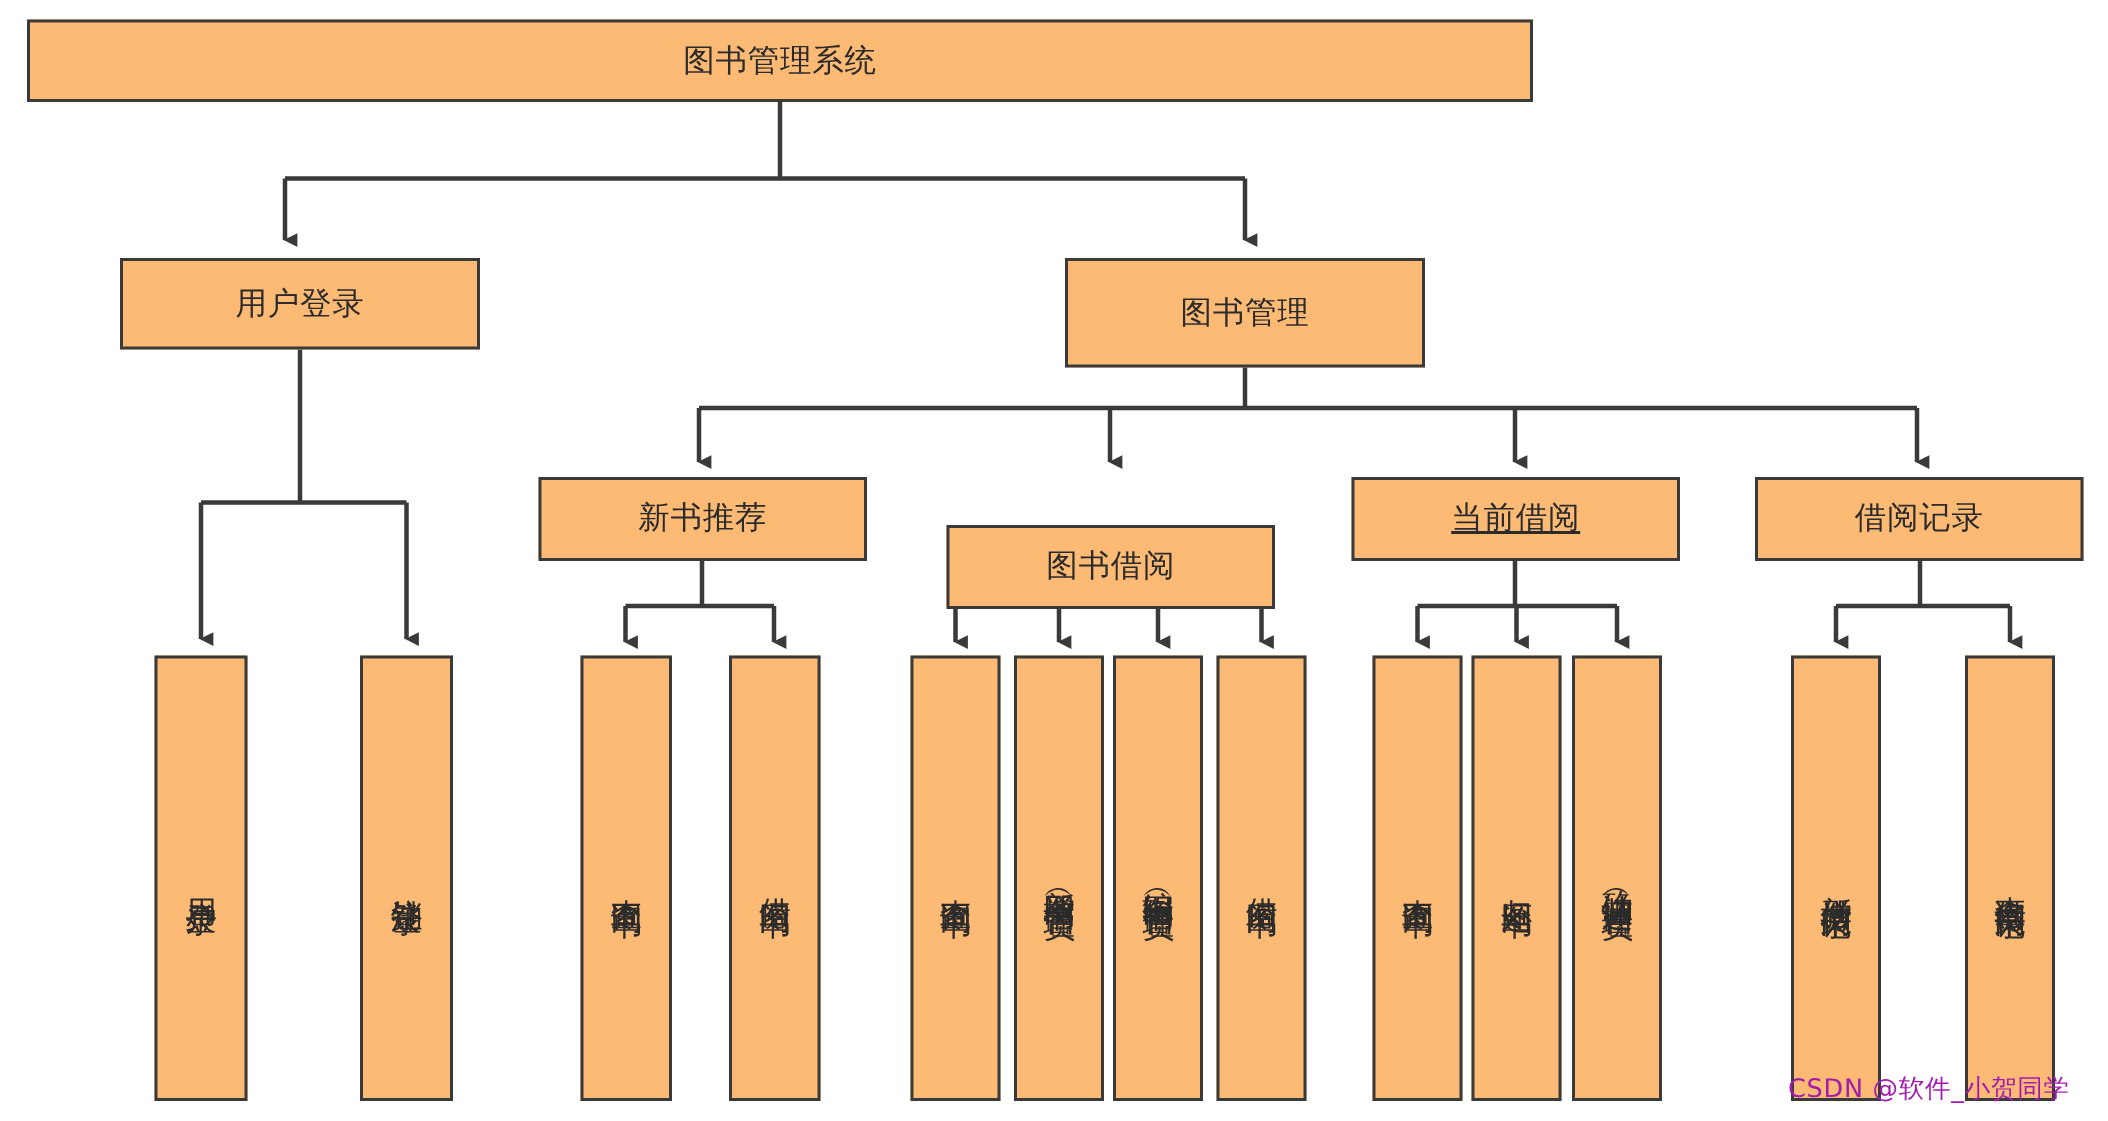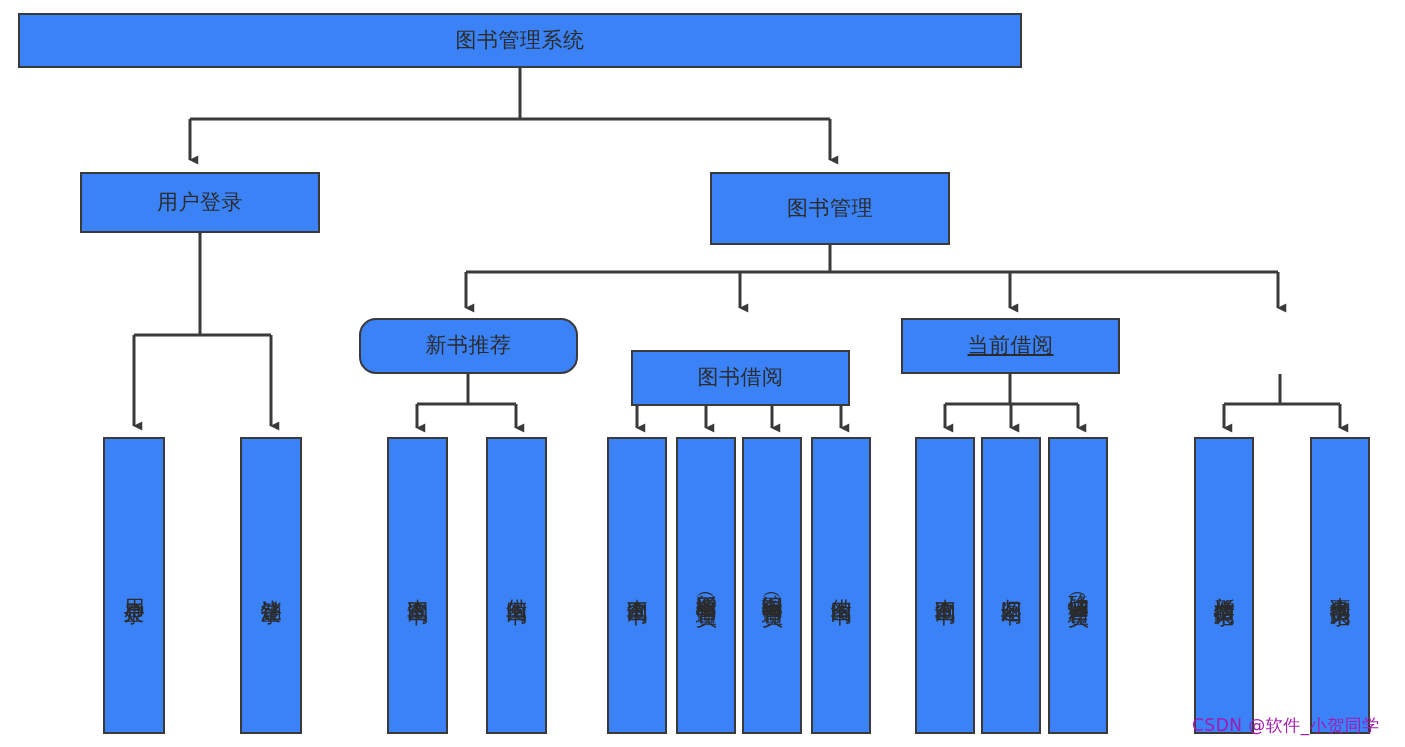--- a/index.html
+++ b/index.html
@@ -22,21 +22,21 @@
     left: 0;
     top: 0;
     width: 1405px;
     height: 747px;
     pointer-events: none;
   }
   .node {
     position: absolute;
     box-sizing: border-box;
     border: 2px solid #3a3a3a;
-    background: #3b82f6;
+    background: #fdba74;
     display: flex;
     align-items: center;
     justify-content: center;
     color: #2b2b2b;
   }
   .node-h {
     
   }
   .node-h .label {
     font-size: 21px;
@@ -122,32 +122,35 @@
   </div>
 
   <div class="node node-h" style="left:80px; top:172px; width:240px; height:61px;">
     <span class="label">用户登录</span>
   </div>
 
   <div class="node node-h" style="left:710px; top:172px; width:240px; height:73px;">
     <span class="label">图书管理</span>
   </div>
 
-  <div class="node node-h" style="left:359px; top:318px; width:219px; height:56px;border-radius:17px;">
+  <div class="node node-h" style="left:359px; top:318px; width:219px; height:56px;">
     <span class="label">新书推荐</span>
   </div>
 
   <div class="node node-h" style="left:631px; top:318px; width:219px; height:56px;margin-top:32px;">
     <span class="label">图书借阅</span>
   </div>
 
   <div class="node node-h" style="left:901px; top:318px; width:219px; height:56px;text-decoration:underline;">
     <span class="label">当前借阅</span>
   </div>
 
+  <div class="node node-h" style="left:1170px; top:318px; width:219px; height:56px;">
+    <span class="label">借阅记录</span>
+  </div>
 
   <div class="node node-v" style="left:103px; top:437px; width:62px; height:297px;">
     <span class="label">用户登录</span>
   </div>
 
   <div class="node node-v" style="left:240px; top:437px; width:62px; height:297px;">
     <span class="label">注销登录</span>
   </div>
 
   <div class="node node-v" style="left:387px; top:437px; width:61px; height:297px;">

